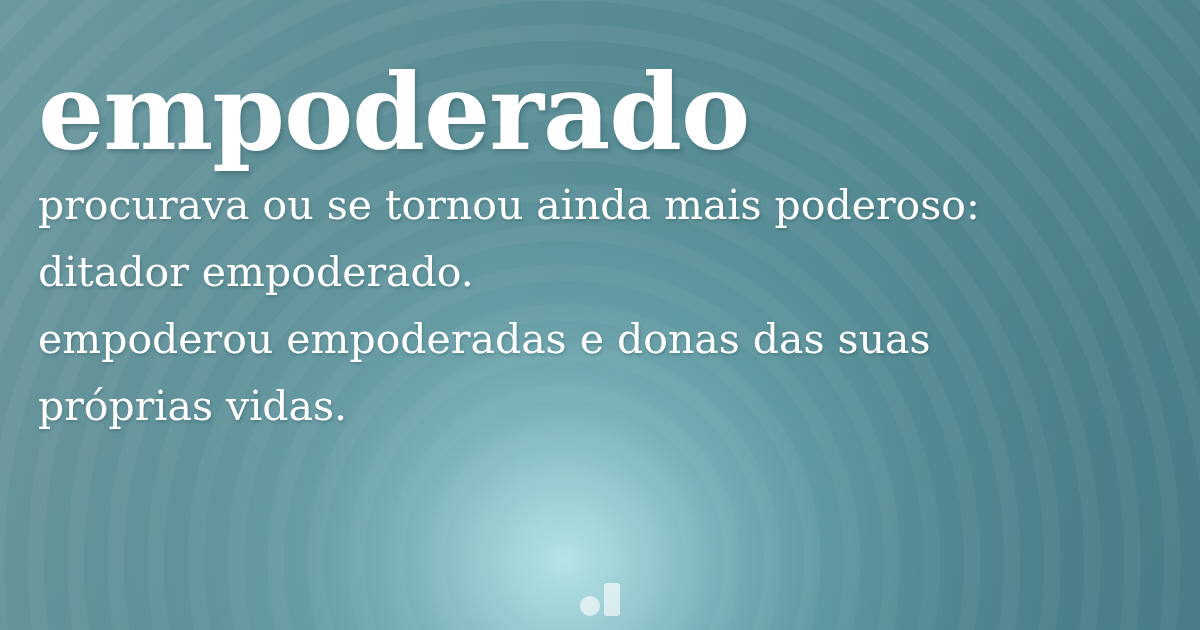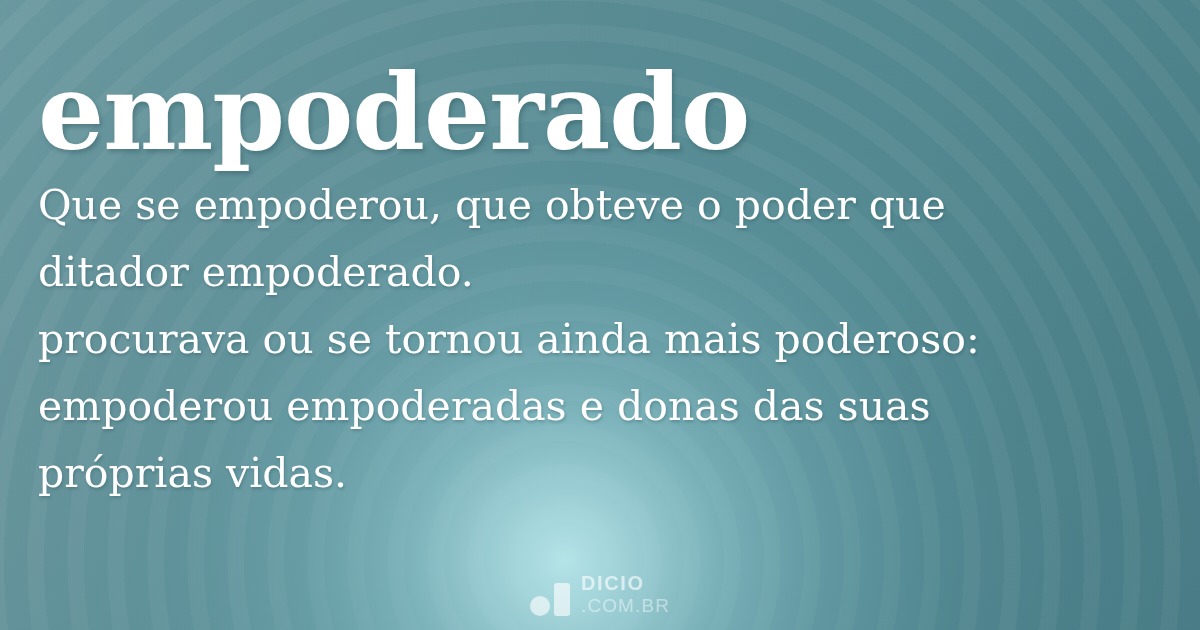--- a/index.html
+++ b/index.html
@@ -178,32 +178,27 @@
 
   <div class="rings"></div>
   <div class="glow"></div>
   <div class="sweep"></div>
 
   <div class="content">
 
     <div class="word">empoderado</div>
 
     <div class="definitions">
-      <div class="defline">Que se empoderou, que obteve o poder que</div>
+      <div class="defline">procurava ou se tornou ainda mais poderoso:</div>
       <div class="defline">ditador empoderado.</div>
-      <div class="defline">procurava ou se tornou ainda mais poderoso:</div>
       <div class="defline">empoderou empoderadas e donas das suas</div>
       <div class="defline">próprias vidas.</div>
     </div>
 
     <div class="logo">
       <div class="logo-mark">
         <div class="logo-dot"></div>
         <div class="logo-bar"></div>
       </div>
-      <div class="logo-words">
-        <div class="logo-name">DICIO</div>
-        <div class="logo-tld">.COM.BR</div>
-      </div>
     </div>
 
   </div>
 </div>
 
 </body></html>

